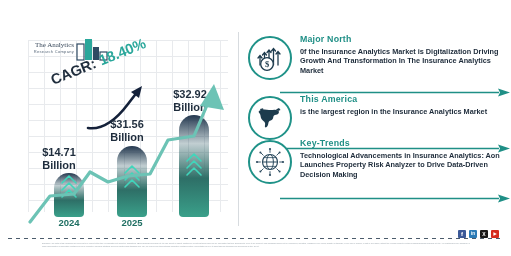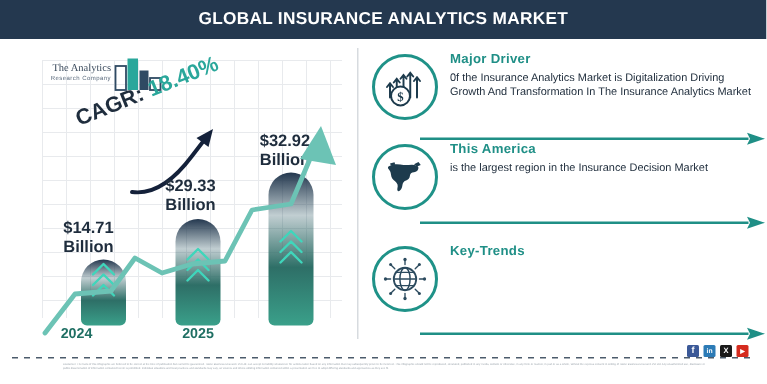--- a/index.html
+++ b/index.html
@@ -117,21 +117,21 @@
 
   
   .bar-year {
     position: absolute;
     text-align: center;
     font-size: 9.5px;
     font-weight: bold;
     color: #1f6f63;
     width: 44px;
   }
-  #year-0 { left: 29px;  top: 191px; }
+  #year-0 { left: 47px;  top: 191px; }
   #year-1 { left: 110px; top: 191px; }
   #year-2 { left: 172px; top: 191px; margin-top: 44px; }
 
   
   .trend-line { position: absolute; left: 28px; top: 50px; width: 205px; height: 150px; }
 
   
   .v-divider {
     position: absolute; left: 238px; top: 32px;
     width: 1px; height: 194px;
@@ -143,21 +143,21 @@
     position: absolute; left: 244px; top: 28px;
     width: 267px; height: 200px;
   }
   .insight {
     position: absolute;
     left: 0;
     width: 267px;
   }
   #insight-0 { top: 6px;  height: 58px; }
   #insight-1 { top: 66px; height: 54px; }
-  #insight-2 { top: 134px; height: 71px; }
+  #insight-2 { top: 110px; height: 71px; }
 
   .insight-icon {
     position: absolute; left: 4px; top: 2px;
     width: 44px; height: 44px;
     border-radius: 50%;
     border: 2px solid #1f9288;
     background: #ffffff;
     display: flex; align-items: center; justify-content: center;
   }
   .insight-body {
@@ -168,21 +168,21 @@
     color: #1f8f86;
     font-size: 8.8px;
     font-weight: bold;
     letter-spacing: 0.2px;
     line-height: 11px;
     margin-bottom: 2px;
   }
   .insight-desc {
     color: #1d2b3a;
     font-size: 7.3px;
-    font-weight: normal;
+    font-weight: bold;
     line-height: 9.3px;
   }
 
   .insight-arrow {
     position: absolute;
     left: 36px;
     width: 231px;
     height: 9px;
   }
   #arrow-0 { top: 54px; }
@@ -221,23 +221,20 @@
     text-align: justify;
     overflow: hidden;
     max-height: 9px;
   }
 </style>
 </head>
 <body>
 
 <div id="page">
 
-  <div class="header-bar">
-    <span class="header-title">GLOBAL INSURANCE ANALYTICS MARKET</span>
-  </div>
 
   <div class="left-panel">
 
     <div class="chart-grid"></div>
 
     <div class="logo">
       <div class="logo-text">
         <div class="logo-line1">The Analytics</div>
         <div class="logo-line2">Research Company</div>
       </div>
@@ -257,21 +254,21 @@
     <svg class="cagr-arrow" viewBox="0 0 72 46">
       <path d="M2,44 C16,46 30,36 42,20 L52,7" stroke="#14213a" stroke-width="2.6" fill="none" stroke-linecap="round"></path>
       <path d="M56,2 L53,14 L45,8 Z" fill="#14213a"></path>
     </svg>
 
     <div class="bar-label" id="label-0">
       <div>$14.71</div>
       <div>Billion</div>
     </div>
     <div class="bar-label" id="label-1">
-      <div>$29.33</div>
+      <div>$31.56</div>
       <div>Billion</div>
     </div>
     <div class="bar-label" id="label-2">
       <div>$32.92</div>
       <div>Billion</div>
     </div>
 
     <div class="bar" style="left:54px; top:147px; height:44px;">
       <svg class="bar-chevrons" viewBox="0 0 18 26">
         <path d="M9,2 L16,9 M9,2 L2,9 M9,9 L16,16 M9,9 L2,16 M9,16 L16,23 M9,16 L2,23" stroke="#3fd6bb" stroke-width="1.6" fill="none" stroke-linecap="round"></path>
@@ -310,21 +307,21 @@
             <path d="M9.5,22 L9.5,10 M7.5,12 L9.5,9.5 L11.5,12"></path>
             <path d="M14,22 L14,7.5 M12,9.5 L14,7 L16,9.5"></path>
             <path d="M18.5,22 L18.5,6 M16.5,8 L18.5,5.5 L20.5,8"></path>
             <path d="M23,22 L23,9 M21,11 L23,8.5 L25,11"></path>
           </g>
           <circle cx="12" cy="21" r="6.3" fill="#ffffff" stroke="#1d3b4d" stroke-width="1.3"></circle>
           <text x="12" y="24.3" font-size="8.5" font-family="Liberation Serif, serif" font-weight="bold" fill="#1d3b4d" text-anchor="middle">$</text>
         </svg>
       </div>
       <div class="insight-body">
-        <div class="insight-title">Major Driver</div>
+        <div class="insight-title">Major North</div>
         <div class="insight-desc">0f the Insurance Analytics Market is Digitalization Driving Growth And Transformation In The Insurance Analytics Market</div>
       </div>
       <svg class="insight-arrow" id="arrow-0" viewBox="0 0 231 9" preserveAspectRatio="none">
         <line x1="0" y1="4.5" x2="219" y2="4.5" stroke="#1f8f86" stroke-width="1.6"></line>
         <path d="M218,0.5 L230,4.5 L218,8.5 L220,4.5 Z" fill="#1f8f86"></path>
       </svg>
     </div>
 
     <div class="insight" id="insight-1">
       <div class="insight-icon">
@@ -334,21 +331,21 @@
                    C16.5,17.5 15,17.2 14,18.5 C13,19.8 13.5,21.5 12.5,23
                    C11.8,24.2 10.5,25 10,24 C9.5,23 10.5,21.5 10,20
                    C9.4,18.2 7.5,17.5 6.5,16 C5.5,14.5 5.8,12.5 5,11
                    C4.4,9.9 3,9 4,8 Z" fill="#1d3b4d"></path>
           <path d="M21,6.5 L24,5 L25.5,7 L23,8 Z" fill="#1d3b4d"></path>
           <path d="M5,6 L8,5.2 L8.5,6.8 L5.5,7.2 Z" fill="#1d3b4d"></path>
         </svg>
       </div>
       <div class="insight-body">
         <div class="insight-title">This America</div>
-        <div class="insight-desc">is the largest region in the Insurance Decision Market</div>
+        <div class="insight-desc">is the largest region in the Insurance Analytics Market</div>
       </div>
       <svg class="insight-arrow" id="arrow-1" viewBox="0 0 231 9" preserveAspectRatio="none">
         <line x1="0" y1="4.5" x2="219" y2="4.5" stroke="#1f8f86" stroke-width="1.6"></line>
         <path d="M218,0.5 L230,4.5 L218,8.5 L220,4.5 Z" fill="#1f8f86"></path>
       </svg>
     </div>
 
     <div class="insight" id="insight-2">
       <div class="insight-icon">
         <svg width="30" height="30" viewBox="0 0 30 30">
@@ -374,20 +371,21 @@
               <circle cx="2" cy="15" r="1.1"></circle>
             <circle cx="24.6" cy="5.4" r="1"></circle>
               <circle cx="24.6" cy="24.6" r="1"></circle>
             <circle cx="5.4" cy="24.6" r="1"></circle>
               <circle cx="5.4" cy="5.4" r="1"></circle>
           </g>
         </svg>
       </div>
       <div class="insight-body">
         <div class="insight-title">Key-Trends</div>
+        <div class="insight-desc">Technological Advancements in Insurance Analytics: Aon Launches Property Risk Analyzer to Drive Data-Driven Decision Making</div>
       </div>
       <svg class="insight-arrow" id="arrow-2" viewBox="0 0 231 9" preserveAspectRatio="none">
         <line x1="0" y1="4.5" x2="219" y2="4.5" stroke="#1f8f86" stroke-width="1.6"></line>
         <path d="M218,0.5 L230,4.5 L218,8.5 L220,4.5 Z" fill="#1f8f86"></path>
       </svg>
     </div>
   </div>
 
   <div class="footer">
     <div class="social">

